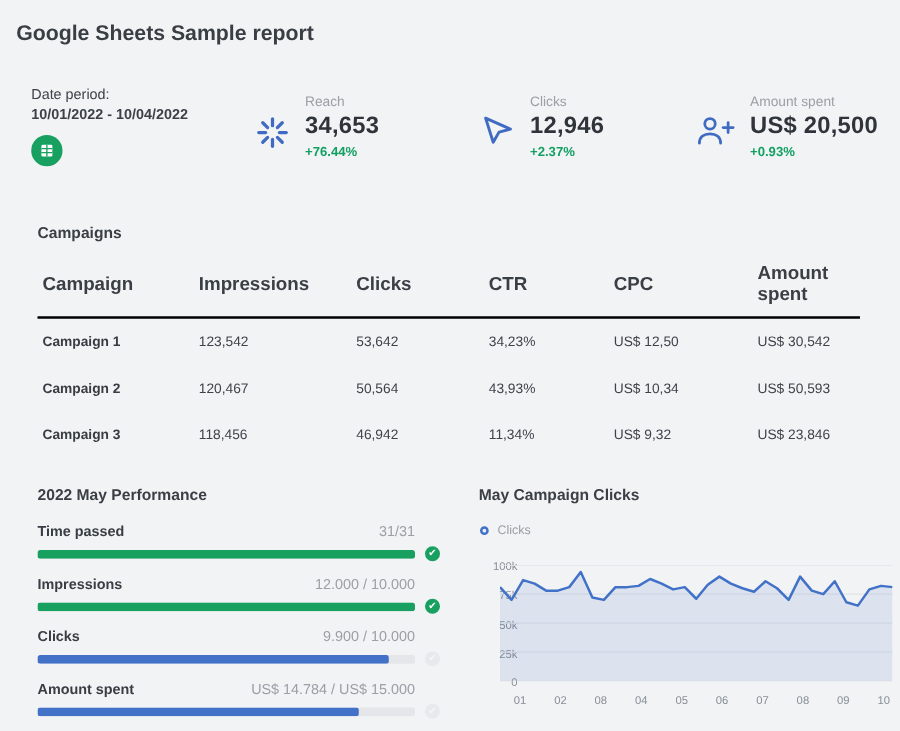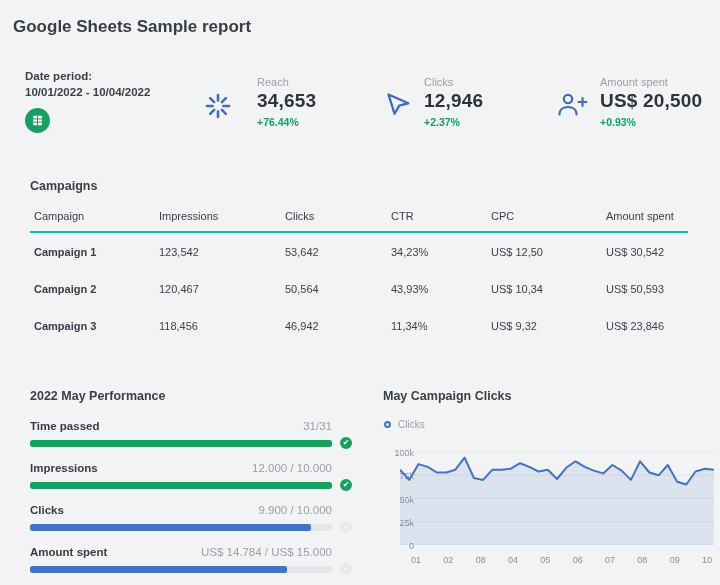--- a/index.html
+++ b/index.html
@@ -11,46 +11,46 @@
     color:#3a3f45;
     overflow:hidden;
   }
   .abs { position:absolute; }
 
   
   .page-title { left:13px; top:17px; font-size:17px; font-weight:700; color:#393e44; }
 
   
   .date-block { left:25px; top:70px; }
-  .date-label { font-size:11.5px; font-weight:700; color:#3c4147; }
+  .date-label { font-size:11.5px; font-weight:400; color:#3c4147; }
   .date-range { font-size:11.5px; font-weight:700; color:#3c4147; margin-top:4px; }
   .sheet-badge {
     margin-top:10px; width:25px; height:25px; border-radius:50%;
     background:#17a05f; display:flex; align-items:center; justify-content:center;
   }
   .kpi { display:flex; align-items:flex-start; }
-  .kpi-reach  { left:203px; top:76px;gap:13px; }
+  .kpi-reach  { left:203px; top:76px; }
   .kpi-clicks { left:385px; top:76px; }
   .kpi-amount { left:555px; top:76px; }
   .kpi-icon { margin-top:15px; flex:0 0 auto; }
   .kpi-text { margin-left:11px; }
   .kpi-label { font-size:11px; color:#9aa0a6; }
   .kpi-value { font-size:19px; font-weight:700; color:#2f343a; margin-top:2px; letter-spacing:.2px; }
   .kpi-delta { font-size:10.5px; font-weight:700; color:#13a063; margin-top:4px; }
 
   
   .campaigns-heading { left:30px; top:179px; font-size:12.5px; font-weight:700; }
   .campaigns-table { left:30px; top:210px; width:658px; }
   .t-row {
     display:grid;
     grid-template-columns:125px 126px 106px 100px 115px 82px;
     padding-left:4px; align-items:center;
   }
-  .t-head { font-size:11px; font-weight:400; color:#3a3f45; padding-bottom:9px;
-            border-bottom:2px solid #14b8a6; }
+  .t-head { font-size:15px; font-weight:700; color:#3a3f45; padding-bottom:9px;
+            border-bottom:2px solid #000000; }
   .t-body .t-row { height:37px; font-size:11px; color:#3e434a; }
   .t-body .cell-name { font-weight:700; color:#383d43; }
 
   
   .performance-heading { left:30px; top:389px; font-size:12.5px; font-weight:700; }
   .performance-list { left:30px; top:420px; width:322px; }
   .perf-row { margin-bottom:13px; }
   .perf-top { display:flex; justify-content:space-between; align-items:flex-start;
               width:302px; margin-bottom:5px; }
   .perf-label { font-size:11.5px; font-weight:700; color:#383d43; }

